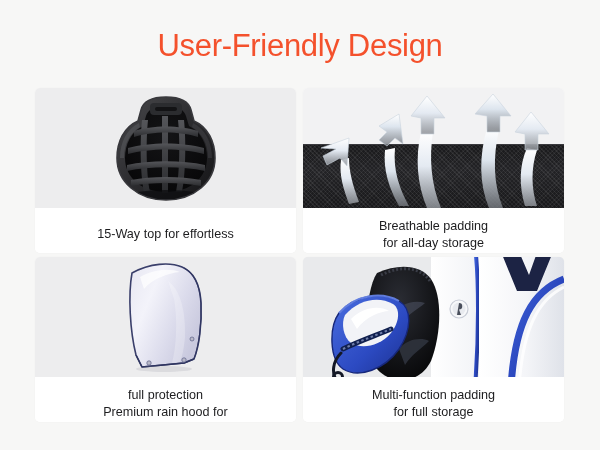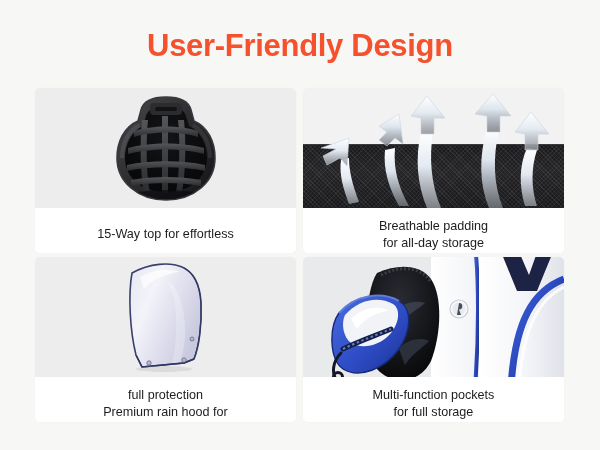--- a/index.html
+++ b/index.html
@@ -22,21 +22,21 @@
 
   
   .page-title {
     position: absolute;
     top: 26px;
     left: 0;
     width: 600px;
     text-align: center;
     font-size: 31px;
     line-height: 40px;
-    font-weight: bold;
+    font-weight: normal;
     color: #f4512c;
     letter-spacing: -0.3px;
   }
 
   
   .feature-grid {
     position: absolute;
     left: 35px;
     top: 88px;
     width: 524px;
@@ -346,20 +346,20 @@
           <path d="M40 92 C56 84 74 78 88 72" fill="none" stroke="#6f7da8" stroke-width="2" stroke-dasharray="2.5 2.5"></path>
 
           <path d="M38 96 C30 104 28 116 34 124" fill="none" stroke="#141826" stroke-width="3" stroke-linecap="round"></path>
           <circle cx="35" cy="120" r="4.5" fill="none" stroke="#141826" stroke-width="3"></circle>
 
           <path d="M36 56 C52 38 78 34 96 44" fill="none" stroke="#6d8cf0" stroke-width="2" opacity="0.85"></path>
         </svg>
       </div>
       <div class="card-caption">
         <div>
-          <span>Multi-function pockets</span>
+          <span>Multi-function padding</span>
           <span>for full storage</span>
         </div>
       </div>
     </div>
 
   </div>
 </div>
 
 </body></html>

